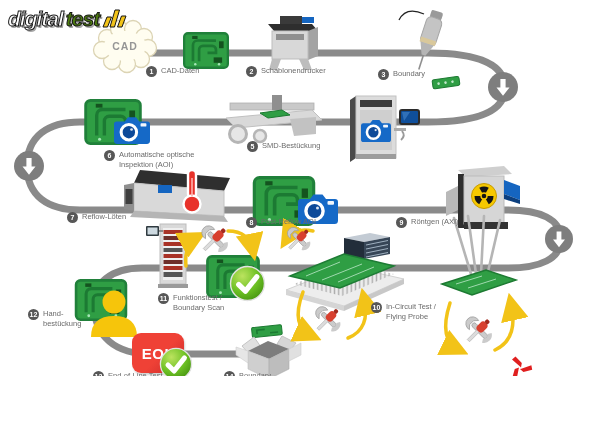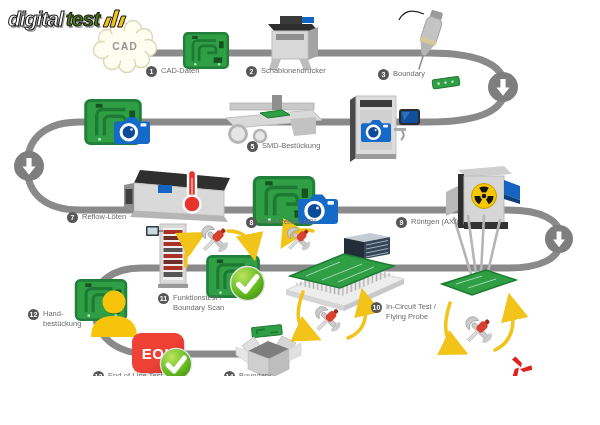--- a/index.html
+++ b/index.html
@@ -350,20 +350,27 @@
     <span class="ltxt">
         <div>Boundary</div>
       </span>
   </div>
   <div class="lbl" style="left:247px;top:141px">
     <span class="badge">5</span>
     <span class="ltxt">
         <div>SMD-Bestückung</div>
       </span>
   </div>
+  <div class="lbl" style="left:104px;top:150px">
+    <span class="badge">6</span>
+    <span class="ltxt">
+        <div>Automatische optische</div>
+        <div class="l2">Inspektion (AOI)</div>
+      </span>
+  </div>
   <div class="lbl" style="left:67px;top:212px">
     <span class="badge">7</span>
     <span class="ltxt">
         <div>Reflow-Löten</div>
       </span>
   </div>
   <div class="lbl" style="left:246px;top:217px">
     <span class="badge">8</span>
     <span class="ltxt">
         <div>Post-Reflow AOI</div>

